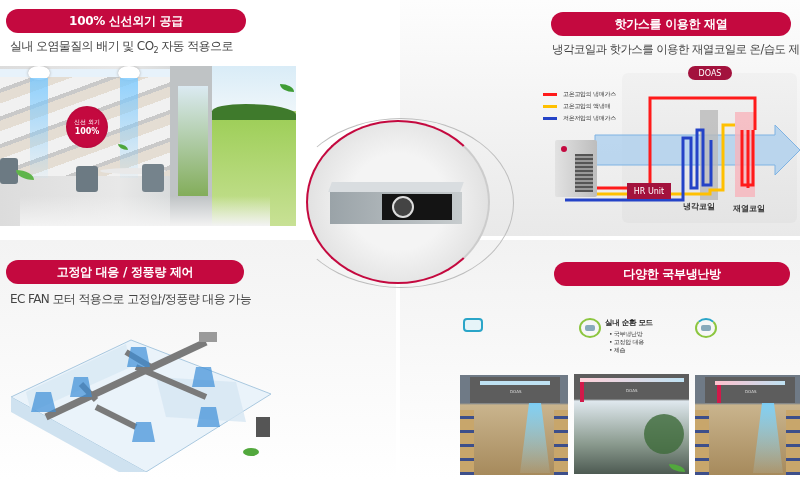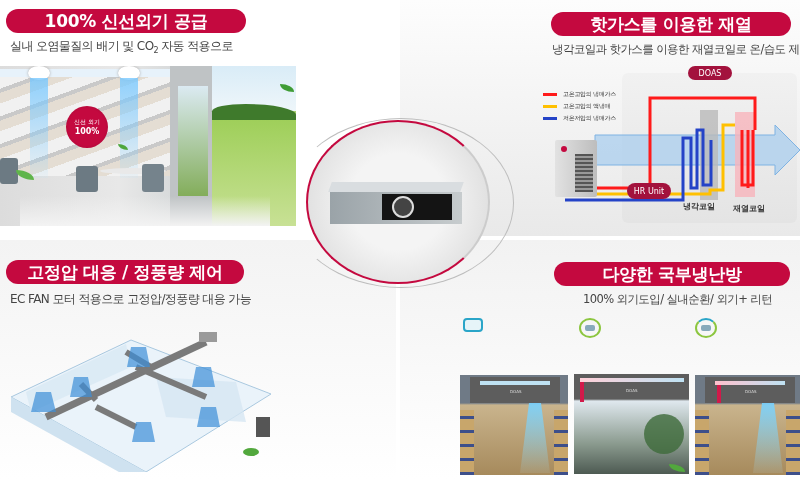--- a/index.html
+++ b/index.html
@@ -1,19 +1,19 @@
 <!DOCTYPE html>
 <html><head>
 <meta charset="utf-8">
 <style>
 *{box-sizing:border-box;margin:0;padding:0}
 html,body{width:800px;height:479px;overflow:hidden;background:#fff;font-family:"DejaVu Sans","Liberation Sans",sans-serif;color:#333}
 .stage{position:relative;width:800px;height:479px;background:#fff}
 .quad-bg{position:absolute;background:linear-gradient(180deg,#fafafa,#ededed)}
-.pill{position:absolute;height:24px;border-radius:12px;background:#c4093f;color:#fff;font-weight:bold;font-size:17px;display:flex;align-items:center;justify-content:center;letter-spacing:-0.3px}
+.pill{position:absolute;height:24px;border-radius:12px;background:#c4093f;color:#fff;font-weight:bold;font-size:12px;display:flex;align-items:center;justify-content:center;letter-spacing:-0.3px}
 .sub{position:absolute;font-size:12px;color:#444;letter-spacing:-0.6px;white-space:nowrap}
 .sub sub{font-size:8px}
 .photo{position:absolute;overflow:hidden}
 .small{font-size:6px;color:#333;line-height:8px;letter-spacing:-0.3px}
 .mode-title{font-size:7.5px;font-weight:bold;color:#222;letter-spacing:-0.3px}
 </style>
 </head>
 <body>
 
 <div class="stage">
@@ -102,21 +102,21 @@
     <path d="M10 104 H155 V100 H168 V35 H180" fill="none" stroke="#ffc000" stroke-width="3"></path>
 
     <path d="M10 110 H128 V48 H136 V98 H142 V40 H148 V95 H156 V50" fill="none" stroke="#2443c7" stroke-width="3"></path>
   </svg>
 
   <div style="position:absolute;left:555px;top:140px;width:42px;height:57px;background:linear-gradient(90deg,#e2e2e2,#bdbdbd);border-radius:2px">
     <div style="position:absolute;left:6px;top:6px;width:6px;height:6px;border-radius:50%;background:#c4093f"></div>
     <div style="position:absolute;left:20px;top:14px;width:18px;height:38px;background:repeating-linear-gradient(0deg,#555 0 2px,#999 2px 4px)"></div>
   </div>
 
-  <div style="position:absolute;left:627px;top:183px;width:44px;height:16px;border-radius:8px;background:#a3123d;color:#fff;font-size:8px;display:flex;align-items:center;justify-content:center">
+  <div style="position:absolute;left:627px;top:183px;width:44px;height:16px;border-radius:0;background:#a3123d;color:#fff;font-size:8px;display:flex;align-items:center;justify-content:center">
       <span>HR Unit</span>
     </div>
   <div style="position:absolute;left:683px;top:201px;font-size:8px;font-weight:bold;color:#333">냉각코일</div>
   <div style="position:absolute;left:733px;top:203px;font-size:8px;font-weight:bold;color:#333">재열코일</div>
 
   <div class="pill" style="left:6px;top:260px;width:238px">
       <span>고정압 대응 / 정풍량 제어</span>
     </div>
   <div class="sub" style="left:10px;top:291px">EC FAN 모터 적용으로 고정압/정풍량 대응 가능</div>
 
@@ -141,30 +141,35 @@
       <polygon points="195,85 210,85 214,105 191,105"></polygon>
       <polygon points="130,100 145,100 149,120 126,120"></polygon>
     </g>
     <rect x="250" y="95" width="14" height="20" fill="#555"></rect>
     <ellipse cx="245" cy="130" rx="8" ry="4" fill="#52a83d"></ellipse>
   </svg>
 
   <div class="pill" style="left:554px;top:262px;width:236px">
       <span>다양한 국부냉난방</span>
     </div>
-  <div class="sub" style="left:583px;top:292px;font-size:11.5px">100% 외기도입/ 실내순환/ 외기+ 리턴</div>
 
   <div style="position:absolute;left:463px;top:318px;display:flex">
     <div style="display:flex;width:112px">
       <div style="width:20px;height:14px;border:2px solid #2aa5c8;border-radius:4px;margin-right:3px;background:#e6f4f8"></div>
     </div>
     <div style="display:flex;width:116px;margin-left:4px">
       <div style="width:22px;height:20px;border:2px solid #8cc63f;border-radius:50%;margin-right:4px;display:flex;align-items:center;justify-content:center">
           <div style="width:10px;height:6px;background:#8ab;border-radius:2px"></div>
         </div>
+      <div>
+        <div class="mode-title">실내 순환 모드</div>
+        <div class="small" style="margin-left:4px;margin-top:2px">• 국부냉난방</div>
+        <div class="small" style="margin-left:4px">• 고정압 대응</div>
+        <div class="small" style="margin-left:4px">• 제습</div>
+      </div>
     </div>
     <div style="display:flex;width:110px;margin-left:0">
       <div style="width:22px;height:20px;border:2px solid #8cc63f;border-top-color:#2aa5c8;border-radius:50%;margin-right:4px;display:flex;align-items:center;justify-content:center">
           <div style="width:10px;height:6px;background:#8ab;border-radius:2px"></div>
         </div>
     </div>
   </div>
 
   <div class="photo" style="left:460px;top:375px;width:108px;height:100px;background:linear-gradient(180deg,#6f7a86 0,#6f7a86 28%,#c9b48d 30%,#a68a5c 100%)">
     <div style="position:absolute;left:10px;top:2px;width:90px;height:26px;background:#5d5d5d"></div>

